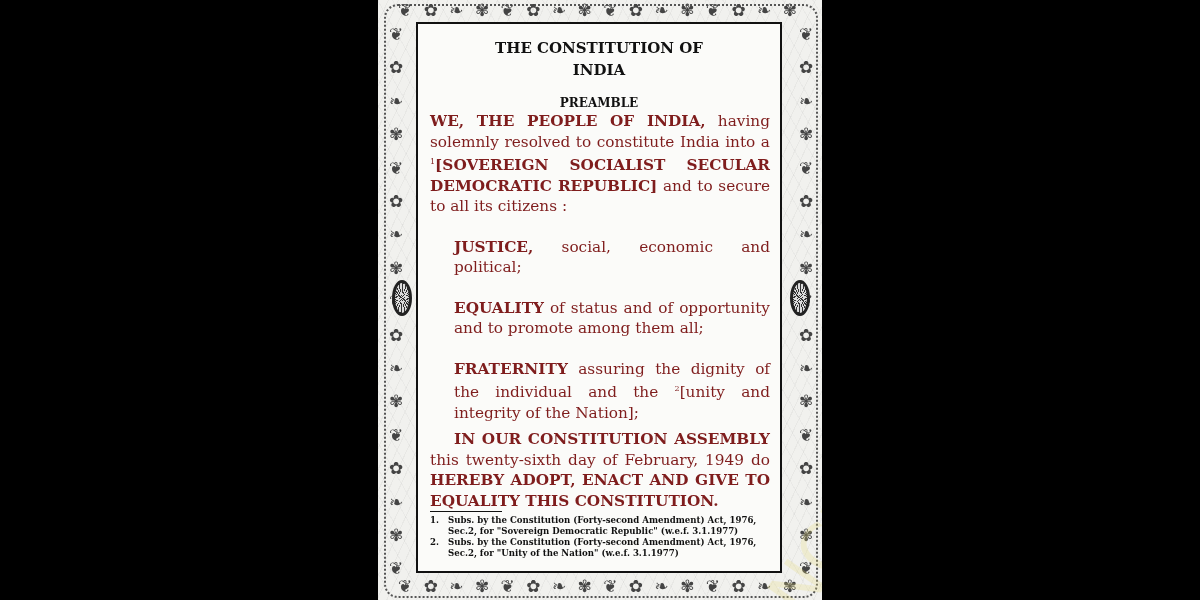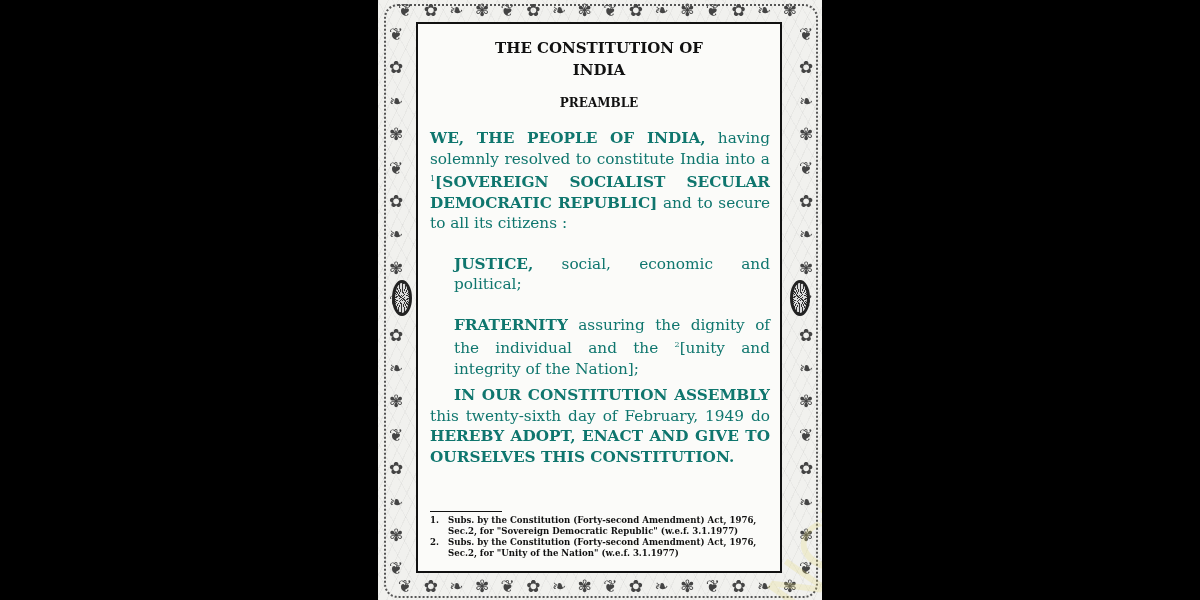--- a/index.html
+++ b/index.html
@@ -15,21 +15,21 @@
   .vine-left{left:6px;top:24px;width:20px;height:552px;writing-mode:vertical-rl;white-space:nowrap;overflow:hidden;letter-spacing:4px;}
   .vine-right{left:416px;top:24px;width:20px;height:552px;writing-mode:vertical-rl;white-space:nowrap;overflow:hidden;letter-spacing:4px;}
   .wheel{position:absolute;width:14px;height:30px;border:3px solid #222;border-radius:50%;background:
      repeating-conic-gradient(#333 0 6deg, #ddd 6deg 15deg);}
   .wheel-left{left:14px;top:280px;}
   .wheel-right{left:412px;top:280px;}
   .box{position:absolute;left:38px;top:22px;width:366px;height:551px;border:2px solid #111;background:#fbfbf9;box-sizing:border-box;}
   .watermark{position:absolute;left:170px;top:170px;font-family:"DejaVu Sans",sans-serif;font-size:64px;color:rgba(230,220,120,0.25);transform:rotate(-55deg);white-space:nowrap;pointer-events:none;}
   .title{position:absolute;left:0;right:0;top:13px;text-align:center;font-weight:bold;font-size:15px;line-height:22px;color:#111;}
   .subtitle{position:absolute;left:0;right:0;top:72px;text-align:center;font-weight:bold;font-size:12px;color:#111;}
-  .body{position:absolute;left:12px;right:10px;top:104px;font-size:15.3px;line-height:20.5px;color:#0f766e;text-align:justify;}
+  .body{position:absolute;left:12px;right:10px;top:87px;font-size:15.3px;line-height:20.5px;color:#7f1d1d;text-align:justify;}
   .body b{font-weight:bold;}
   .para{margin:0;}
   .indent{padding-left:24px;margin-top:20px;}
   .gap{margin-top:6px;}
   sup{font-size:8px;vertical-align:6px;}
   .footnotes{position:absolute;left:12px;right:12px;top:487px;font-size:8.6px;line-height:11px;color:#111;}
   .fn-rule{width:72px;border-top:1px solid #111;margin-bottom:3px;}
   .fn{display:flex;}
   .fn-num{width:18px;font-weight:bold;}
   .fn-text{flex:1;font-weight:bold;}
@@ -52,23 +52,24 @@
     <div class="title">
       <div>THE CONSTITUTION OF</div>
       <div>INDIA</div>
     </div>
     <div class="subtitle">PREAMBLE</div>
 
     <div class="body">
       <p class="para"><b>WE, THE PEOPLE OF INDIA,</b><span> having solemnly resolved to constitute India into a </span><sup>1</sup><b>[SOVEREIGN SOCIALIST SECULAR DEMOCRATIC REPUBLIC]</b><span> and to secure to all its citizens :</span></p>
 
       <p class="para indent"><b>JUSTICE,</b><span> social, economic and political;</span></p>
+      <p class="para indent"><b>EQUALITY</b><span> of status and of opportunity and to promote among them all;</span></p>
       <p class="para indent"><b>FRATERNITY</b><span> assuring the dignity of the individual and the </span><sup>2</sup><span>[unity and integrity of the Nation];</span></p>
 
-      <p class="para gap"><span style="padding-left:24px"></span><b>IN OUR CONSTITUTION ASSEMBLY</b><span> this twenty-sixth day of February, 1949 do </span><b>HEREBY ADOPT, ENACT AND GIVE TO OURSELVES THIS CONSTITUTION.</b></p>
+      <p class="para gap"><span style="padding-left:24px"></span><b>IN OUR CONSTITUTION ASSEMBLY</b><span> this twenty-sixth day of February, 1949 do </span><b>HEREBY ADOPT, ENACT AND GIVE TO EQUALITY THIS CONSTITUTION.</b></p>
     </div>
 
     <div class="footnotes">
       <div class="fn-rule"></div>
       <div class="fn">
         <span class="fn-num">1.</span>
         <span class="fn-text">Subs. by the Constitution (Forty-second Amendment) Act, 1976, Sec.2, for "Sovereign Democratic Republic" (w.e.f. 3.1.1977)</span>
       </div>
       <div class="fn">
         <span class="fn-num">2.</span>

